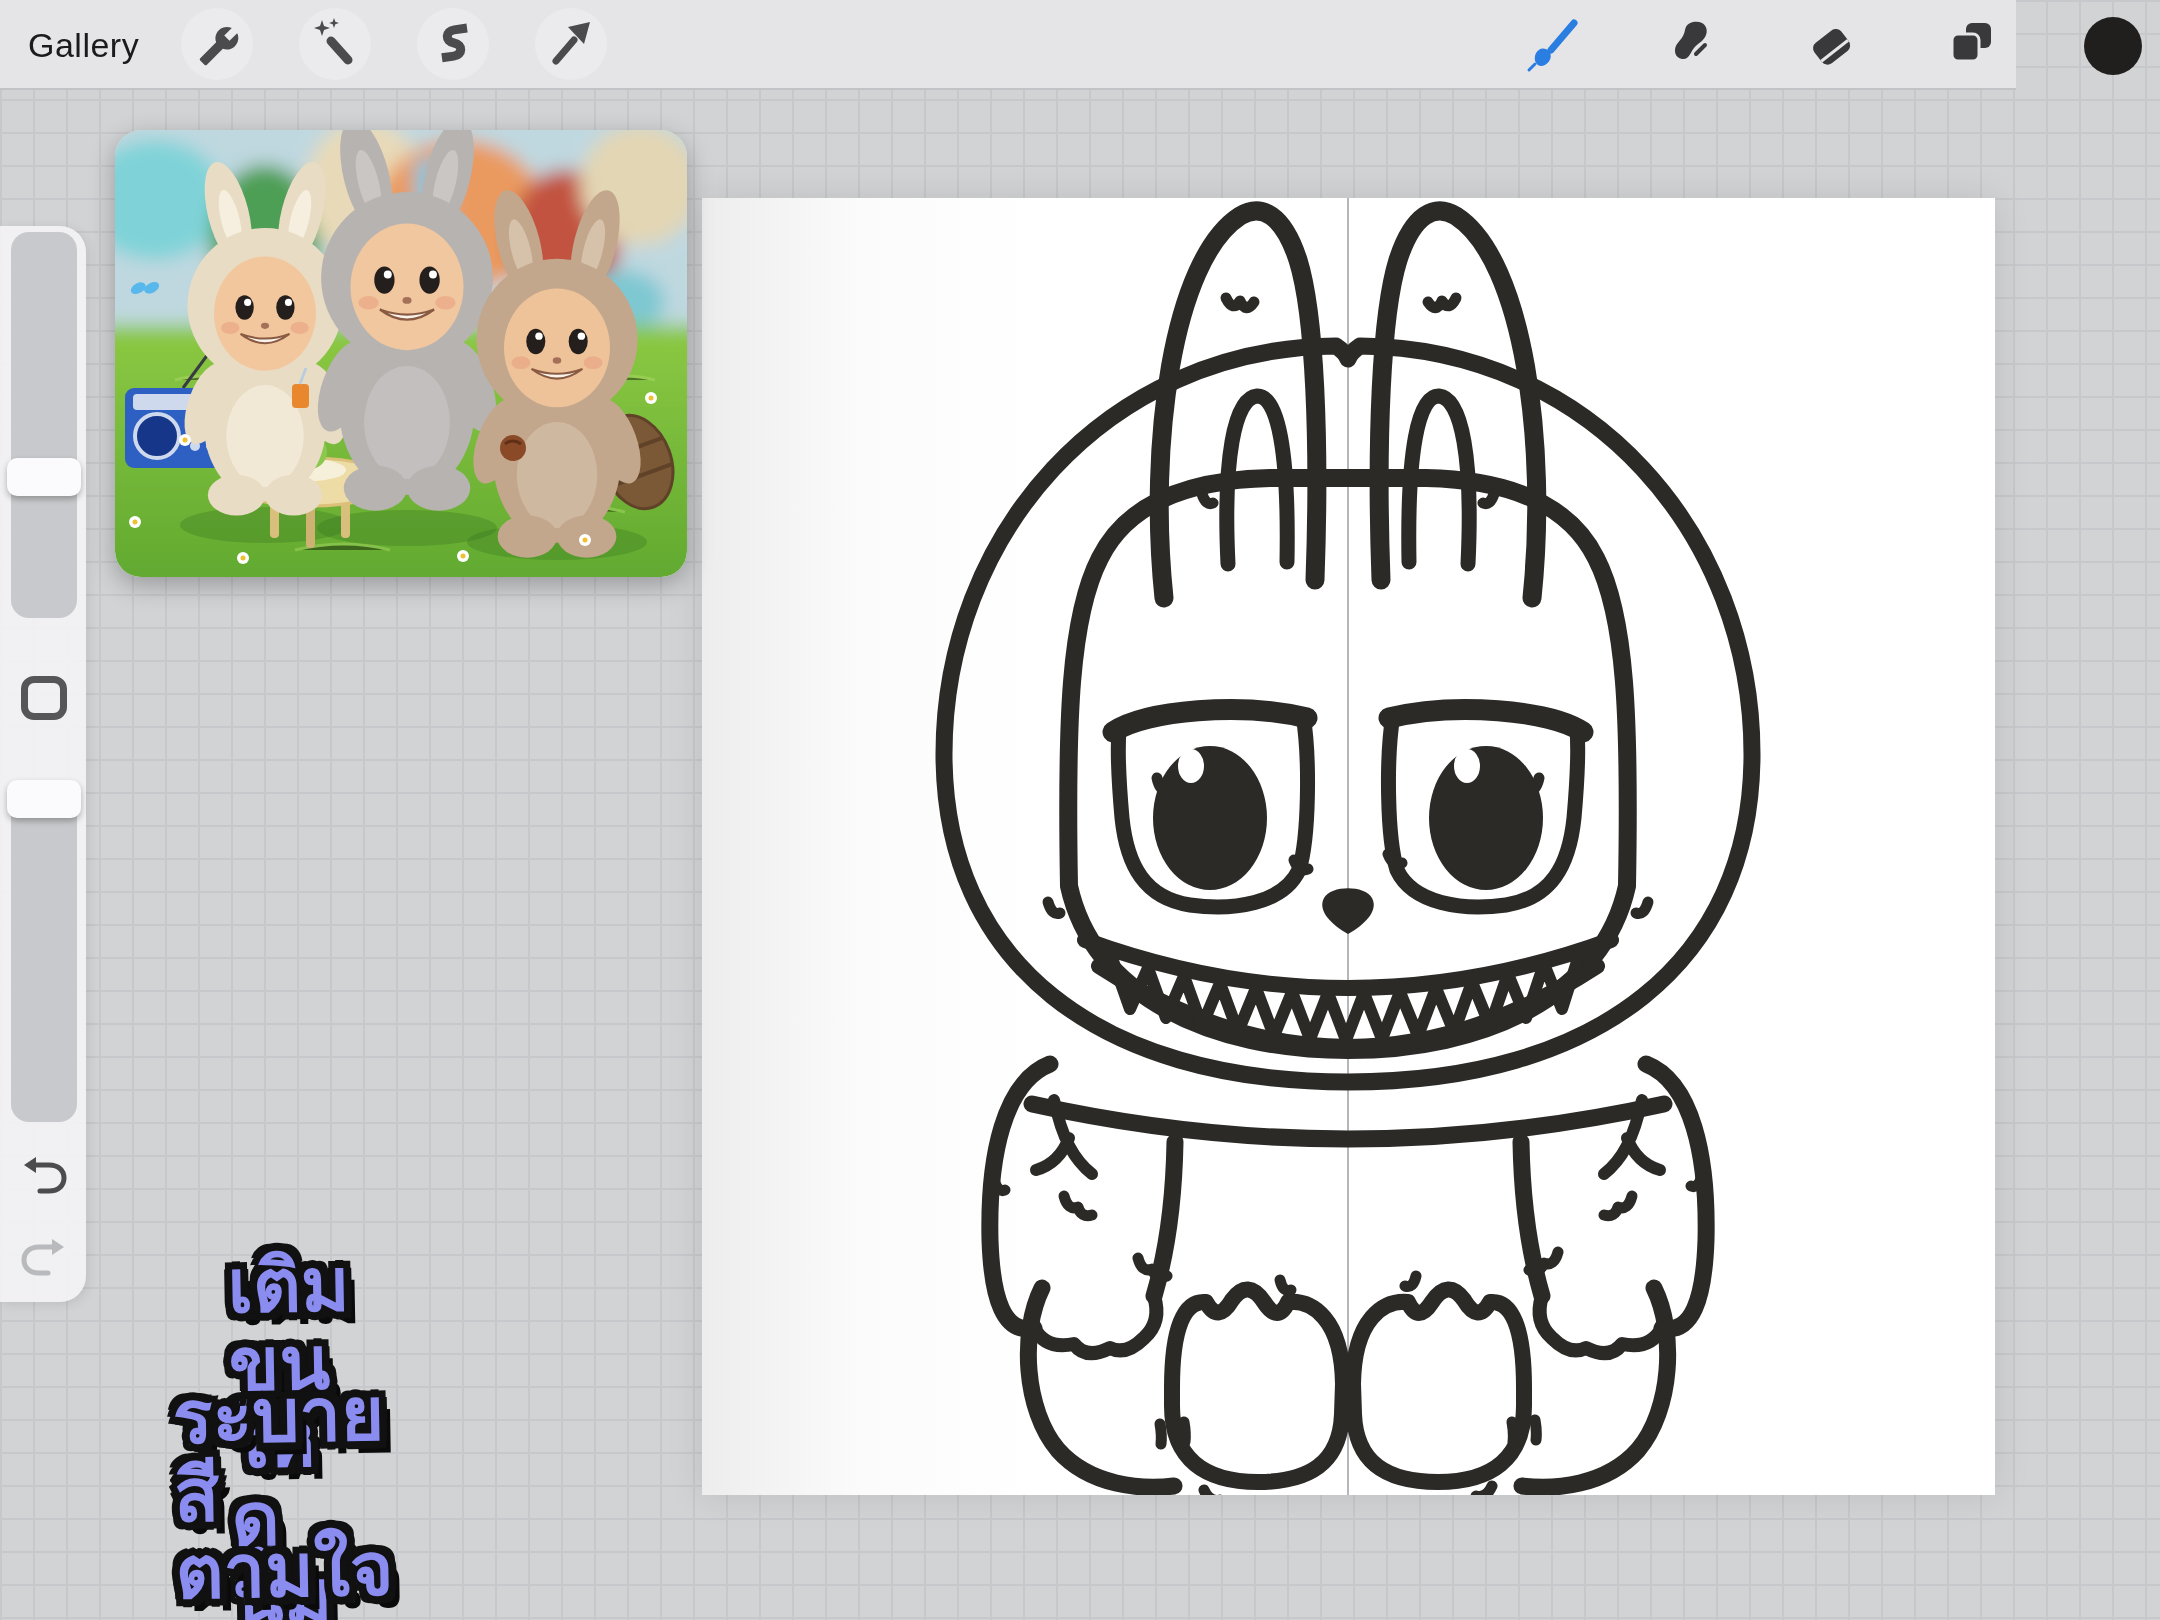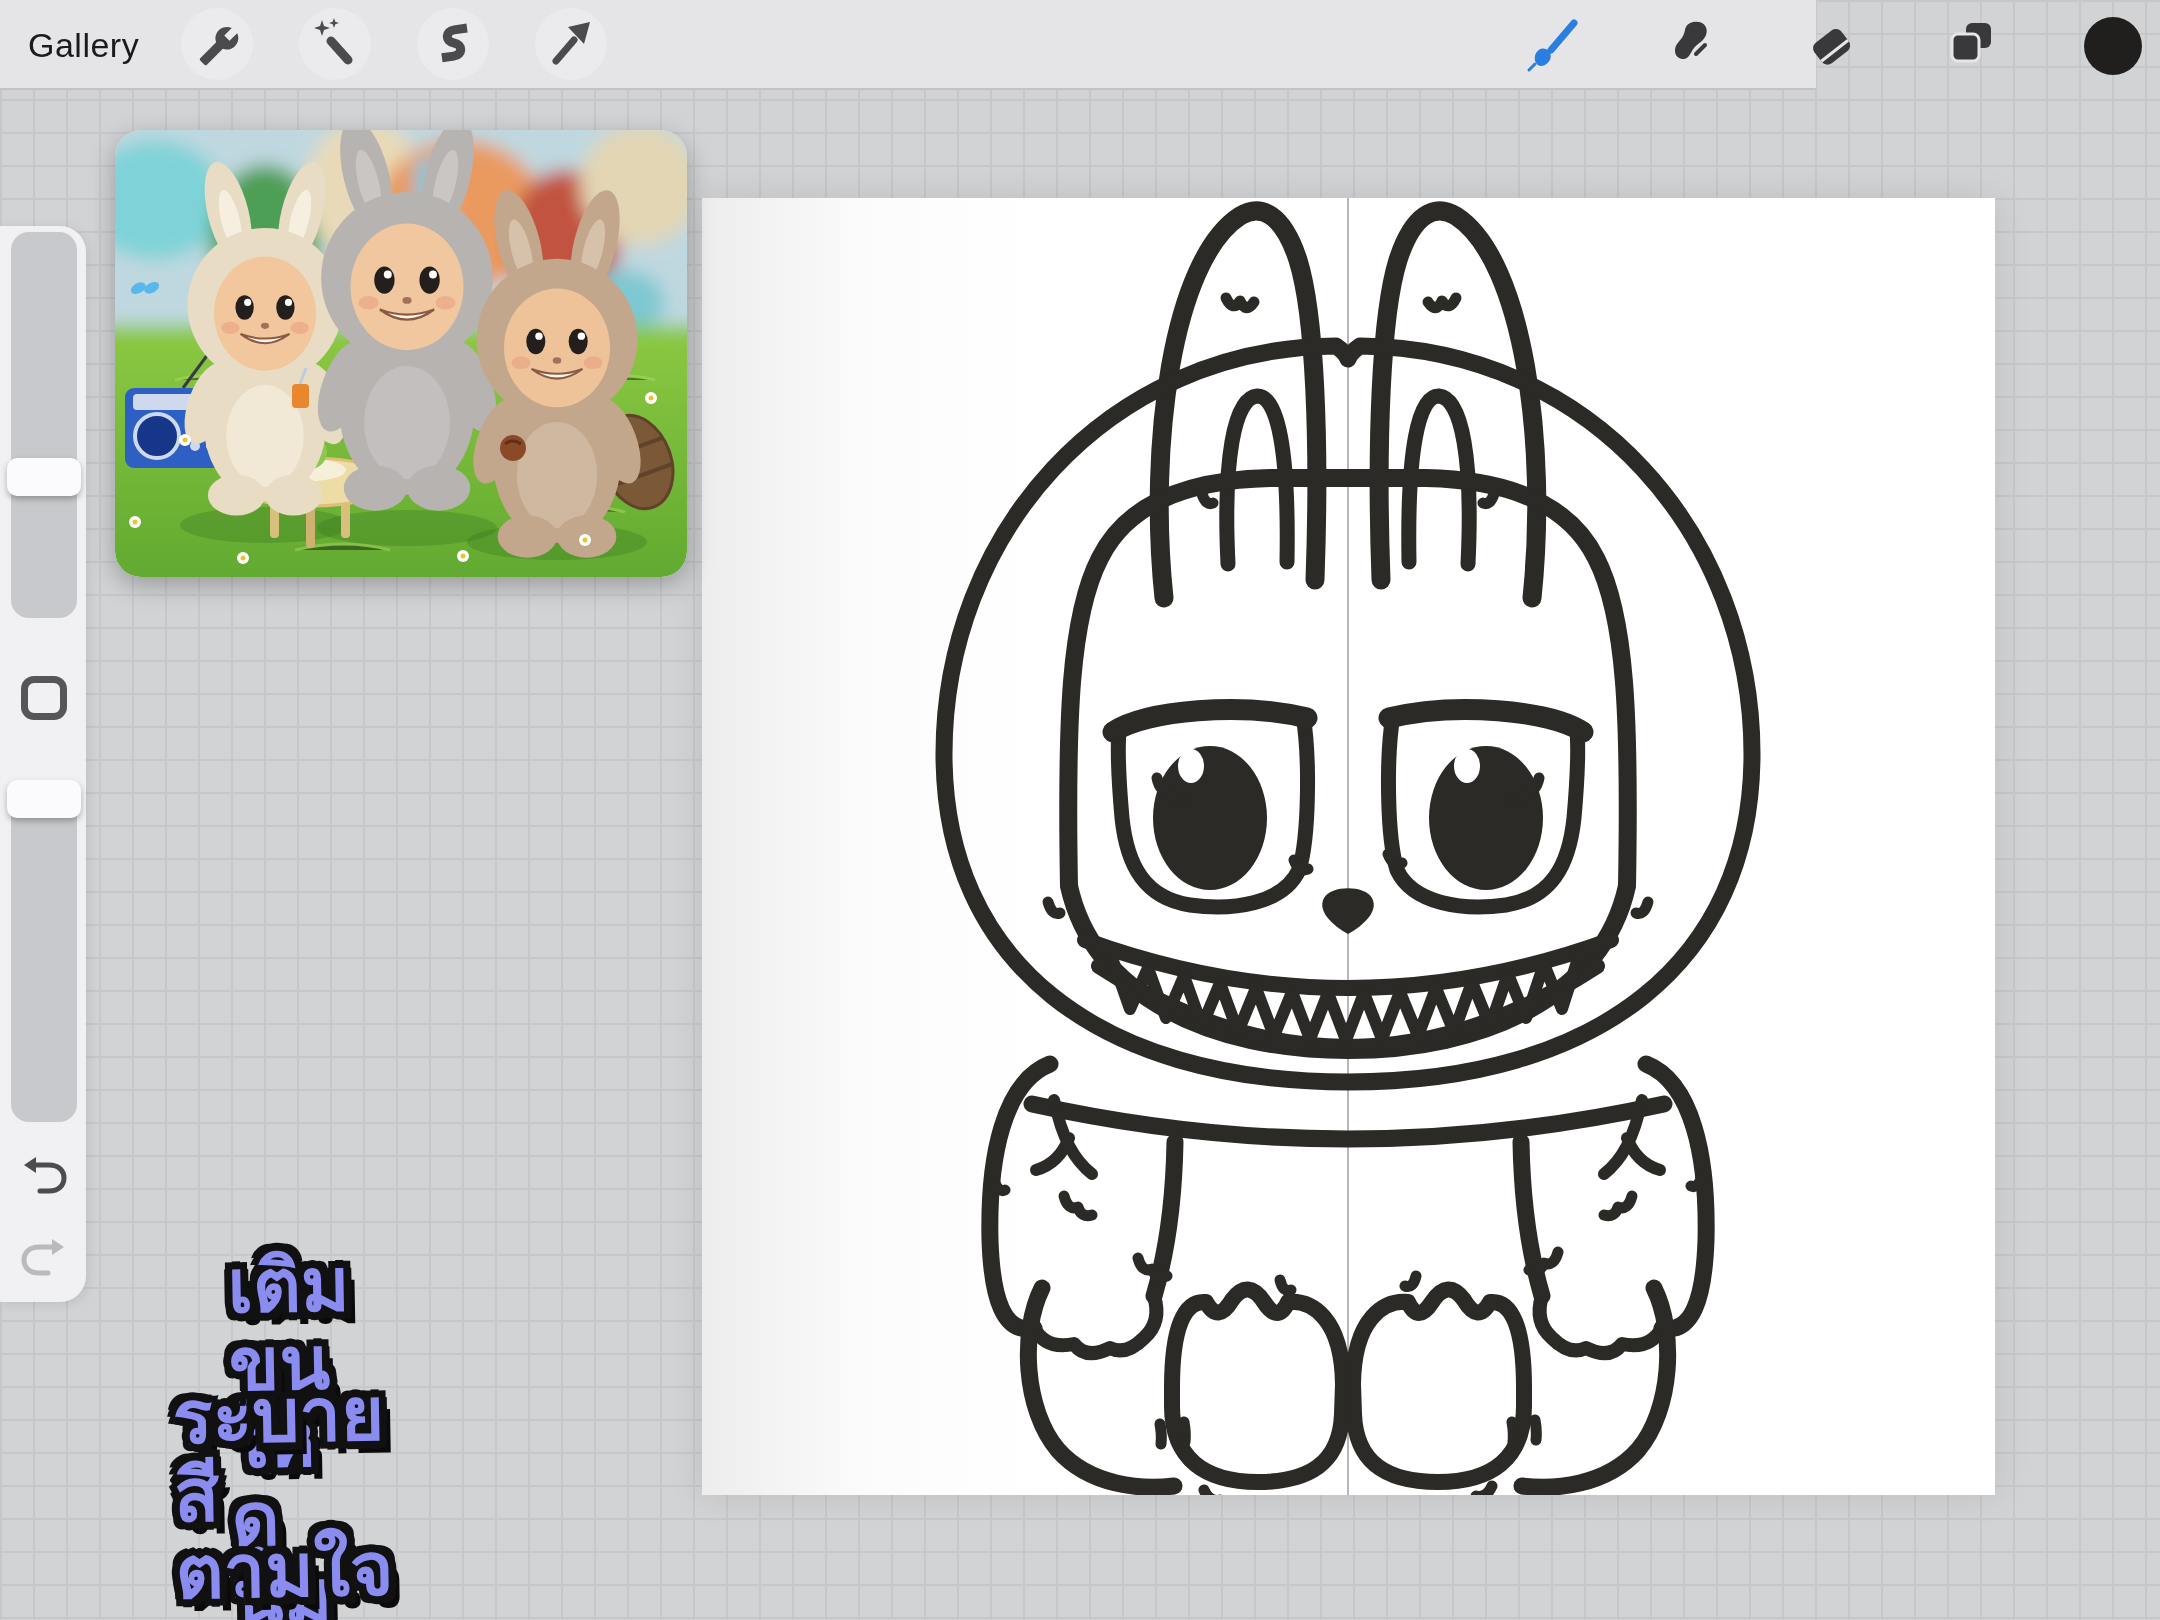--- a/index.html
+++ b/index.html
@@ -11,21 +11,21 @@
     position:absolute; inset:0;
     background-color:#d2d3d5;
     background-image:
       linear-gradient(#c7c8cb 2px, transparent 2px),
       linear-gradient(90deg,#c7c8cb 2px, transparent 2px);
     background-size:33px 33px;
   }
 
   
   .topbar {
-    position:absolute; left:0; top:0; width:1816px; height:90px;
+    position:absolute; left:0; top:0; width:2016px; height:90px;
     background:#e5e5e7; border-bottom:2px solid #c2c3c6; z-index:40;
   }
   .gallery-btn {
     position:absolute; left:28px; top:0; height:90px; display:flex; align-items:center;
     font-size:34px; color:#1b1b1d; font-weight:500; letter-spacing:0.5px; cursor:default;
   }
   .icon-btn {
     position:absolute; top:8px; width:72px; height:72px; border-radius:50%;
     background:#ebebed; display:flex; align-items:center; justify-content:center;
   }

